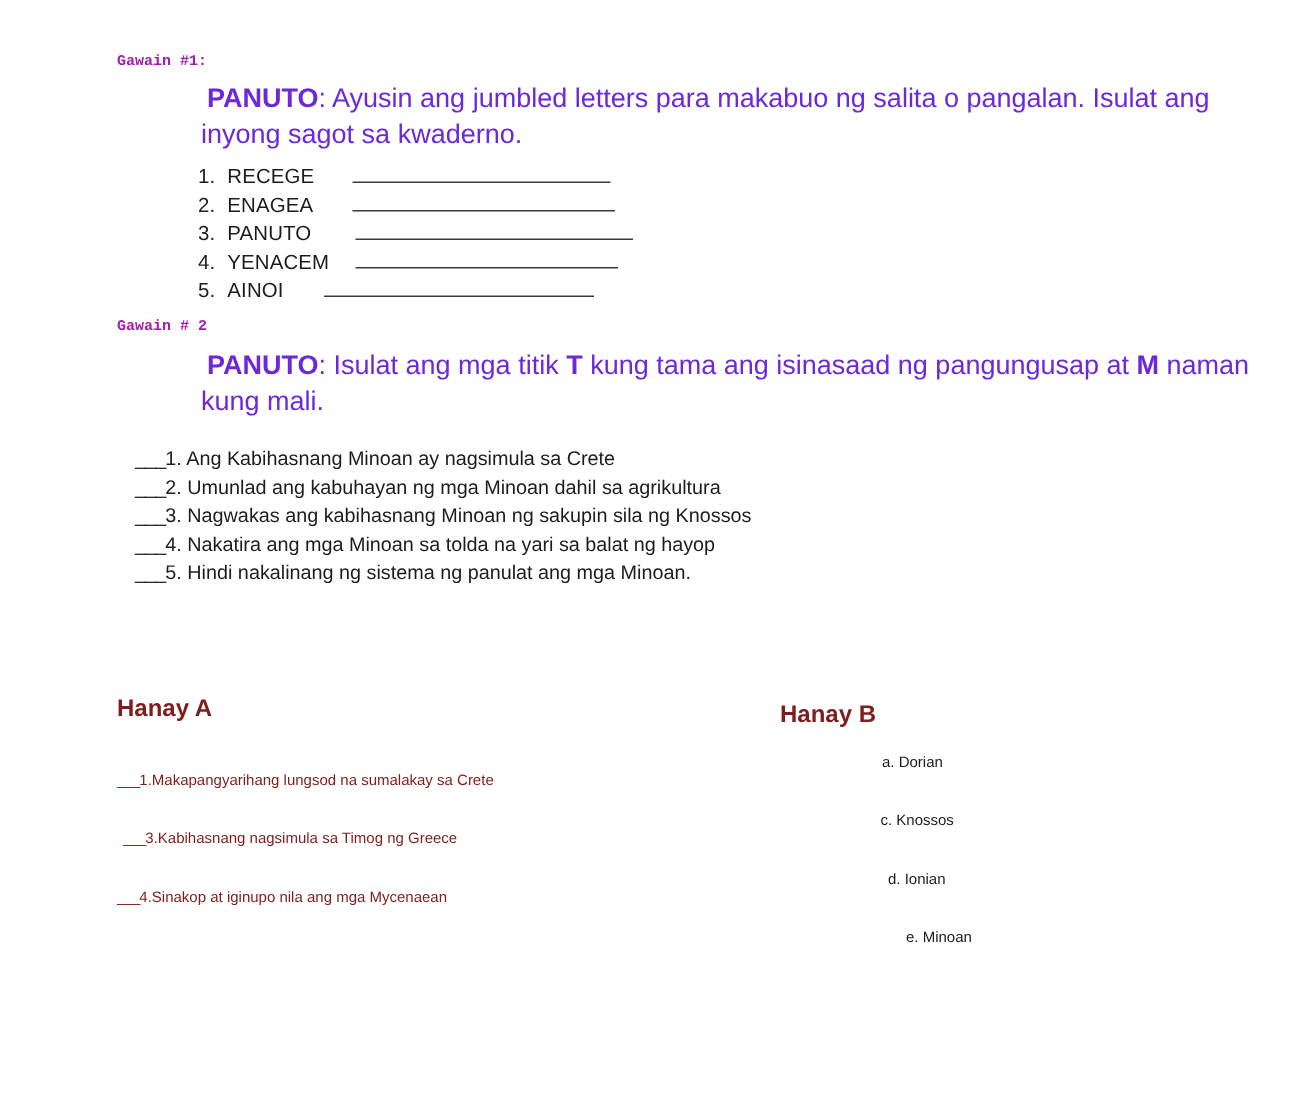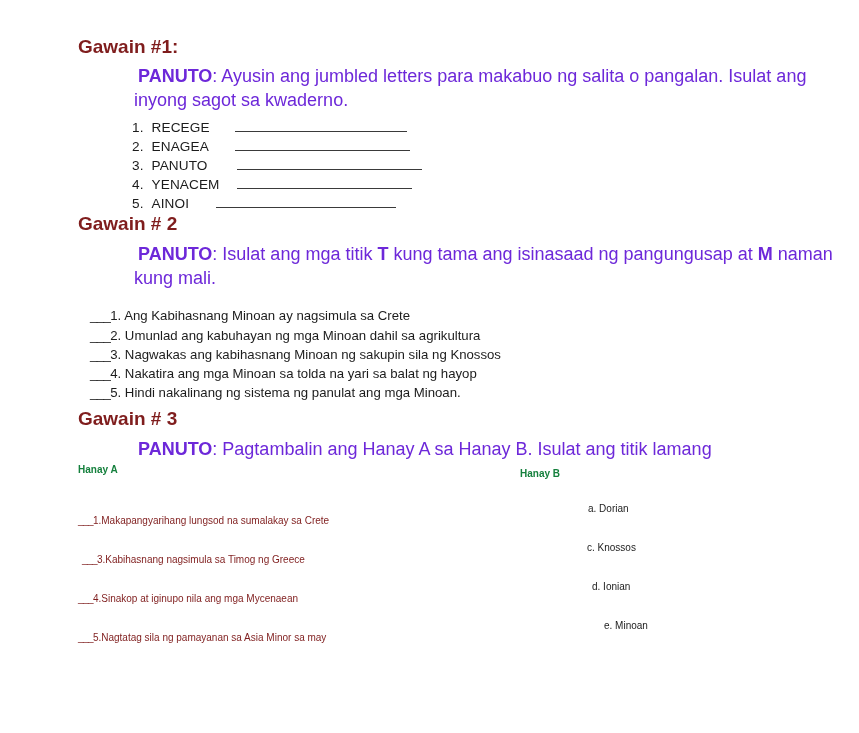--- a/index.html
+++ b/index.html
@@ -19,23 +19,24 @@
     position: absolute;
     left: 0; top: 0;
     width: 859px;
     height: 733px;
     background: #ffffff;
   }
 
   
   .sec-title {
     font-weight: bold;
-    font-size: 19px;
+    font-size: 10px;
     line-height: 1.2;
-    color: #7f1d1d;
+    color: #a21caf;
+    font-family: Liberation Mono, monospace;
   }
   .panuto {
     font-size: 18px;
     line-height: 1.35;
     color: #6d28d9;
   }
   .panuto b { font-weight: bold; }
 
   
   #gawain1 { position: absolute; left: 78px; top: 36px; width: 760px; }
@@ -105,22 +106,22 @@
 
   #hanay-headers {
     position: absolute;
     left: 78px;
     top: 464px;
     width: 760px;
   }
   .hanay-head {
     position: absolute;
     font-weight: bold;
-    font-size: 10px;
-    color: #15803d;
+    font-size: 16px;
+    color: #7f1d1d;
   }
   #hanay-a-head { left: 0px; top: 0px; }
   #hanay-b-head { left: 442px; top: 4px; }
 
   #match-area {
     position: absolute;
     left: 78px;
     top: 500px;
     width: 770px;
   }
@@ -209,27 +210,20 @@
 
     <div class="tf-list">
       <div class="tf-item"><span class="blank-underscore">___</span><span>1.</span><span> Ang Kabihasnang Minoan ay nagsimula sa Crete</span></div>
       <div class="tf-item"><span class="blank-underscore">___</span><span>2.</span><span> Umunlad ang kabuhayan ng mga Minoan dahil sa agrikultura</span></div>
       <div class="tf-item"><span class="blank-underscore">___</span><span>3.</span><span> Nagwakas ang kabihasnang Minoan ng sakupin sila ng Knossos</span></div>
       <div class="tf-item"><span class="blank-underscore">___</span><span>4.</span><span> Nakatira ang mga Minoan sa tolda na yari sa balat ng hayop</span></div>
       <div class="tf-item"><span class="blank-underscore">___</span><span>5.</span><span> Hindi nakalinang ng sistema ng panulat ang mga Minoan.</span></div>
     </div>
   </section>
 
-  <section id="gawain3">
-    <div class="sec-title">Gawain # 3</div>
-
-    <div class="panuto" id="g3-instr">
-      <b>PANUTO</b><span>: Pagtambalin ang Hanay A sa Hanay B. Isulat ang titik lamang</span>
-    </div>
-  </section>
 
   <div id="hanay-headers">
     <div class="hanay-head" id="hanay-a-head">Hanay A</div>
     <div class="hanay-head" id="hanay-b-head">Hanay B</div>
   </div>
 
   <div id="match-area">
 
     <div class="match-row">
       <div class="match-left" style="left:0px;"><span class="blank-underscore">___</span><span>1.</span><span>Makapangyarihang lungsod na sumalakay sa Crete</span></div>
@@ -241,19 +235,18 @@
       <div class="match-left" style="left:4px;"><span class="blank-underscore">___</span><span>3.</span><span>Kabihasnang nagsimula sa Timog ng Greece</span></div>
       <div class="match-right" style="left:509px;"><span>c.</span><span> Knossos</span></div>
     </div>
 
     <div class="match-row">
       <div class="match-left" style="left:0px;"><span class="blank-underscore">___</span><span>4.</span><span>Sinakop at iginupo nila ang mga Mycenaean</span></div>
       <div class="match-right" style="left:514px;"><span>d.</span><span> Ionian</span></div>
     </div>
 
     <div class="match-row">
-      <div class="match-left" style="left:0px;"><span class="blank-underscore">___</span><span>5.</span><span>Nagtatag sila ng pamayanan sa Asia Minor sa may</span></div>
       <div class="match-right" style="left:526px;"><span>e.</span><span> Minoan</span></div>
     </div>
 
   </div>
 
 </div>
 
 </body></html>

